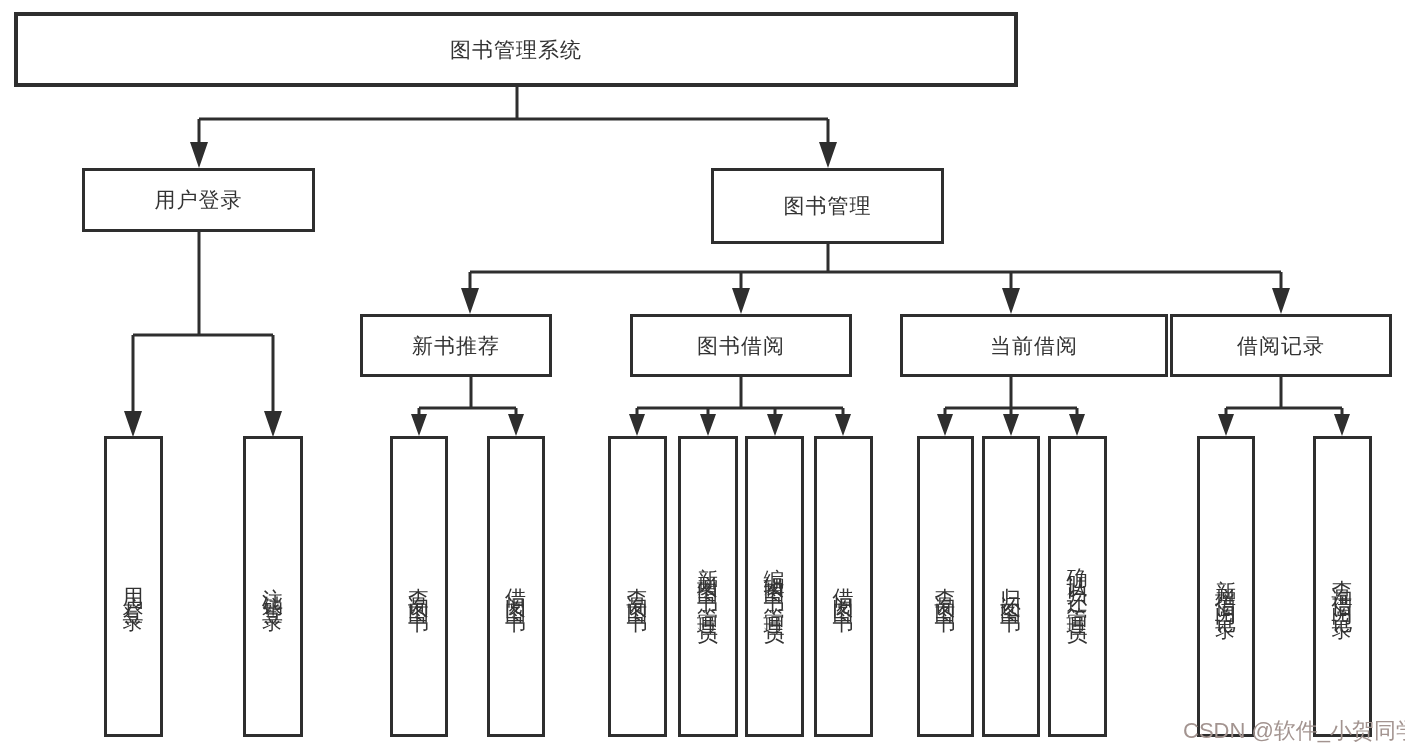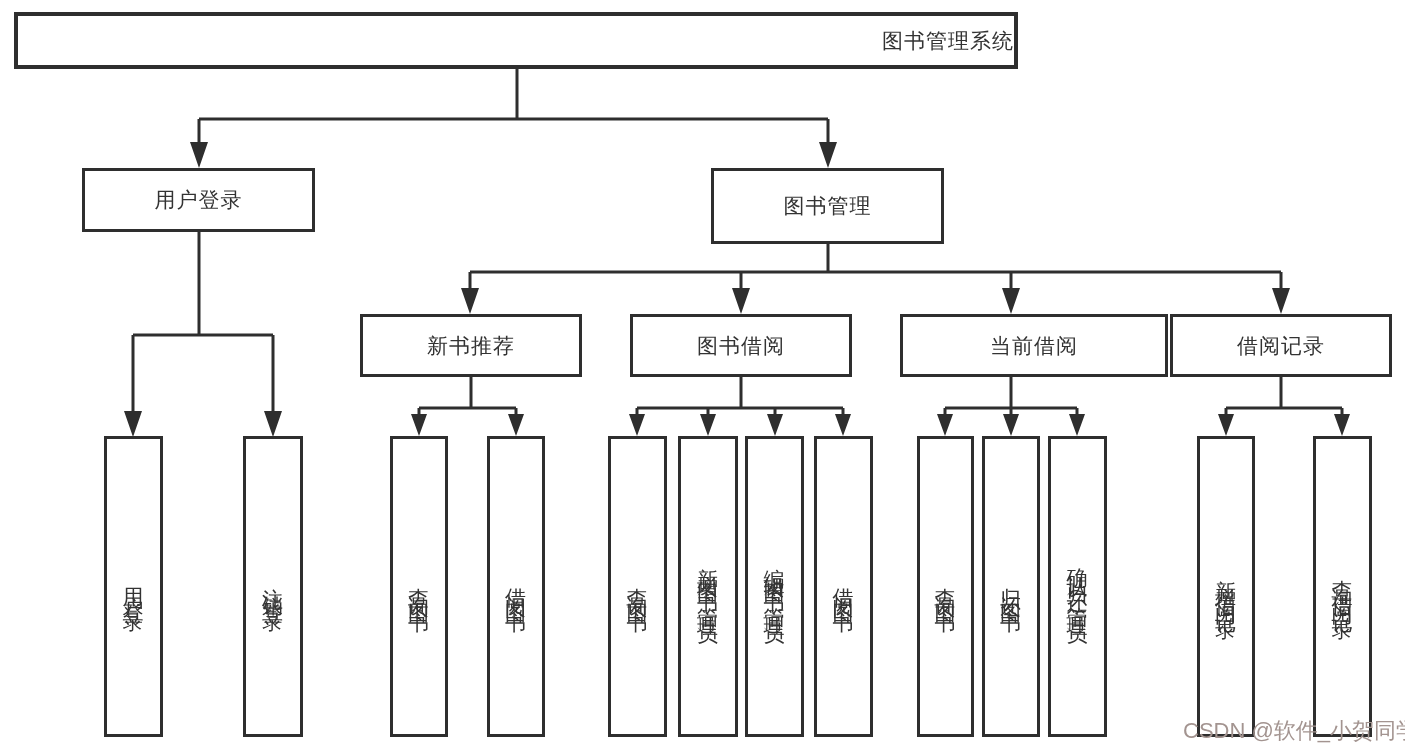--- a/index.html
+++ b/index.html
@@ -74,32 +74,32 @@
              M700 414 L716 414 L708 436 Z
              M767 414 L783 414 L775 436 Z
              M835 414 L851 414 L843 436 Z
              M937 414 L953 414 L945 436 Z
              M1003 414 L1019 414 L1011 436 Z
              M1069 414 L1085 414 L1077 436 Z
              M1218 414 L1234 414 L1226 436 Z
              M1334 414 L1350 414 L1342 436 Z"></path>
   </svg>
 
-  <div class="node node-h node-root" style="left:14px;top:12px;width:1004px;height:57px;justify-content:flex-end;">
+  <div class="node node-h node-root" style="left:14px;top:12px;width:1004px;height:75px;">
     <span>图书管理系统</span>
   </div>
 
   <div class="node node-h" style="left:82px;top:168px;width:233px;height:64px;">
     <span>用户登录</span>
   </div>
   <div class="node node-h" style="left:711px;top:168px;width:233px;height:76px;">
     <span>图书管理</span>
   </div>
 
-  <div class="node node-h" style="left:360px;top:314px;width:222px;height:63px;">
+  <div class="node node-h" style="left:360px;top:314px;width:192px;height:63px;">
     <span>新书推荐</span>
   </div>
   <div class="node node-h" style="left:630px;top:314px;width:222px;height:63px;">
     <span>图书借阅</span>
   </div>
   <div class="node node-h" style="left:900px;top:314px;width:268px;height:63px;">
     <span>当前借阅</span>
   </div>
   <div class="node node-h" style="left:1170px;top:314px;width:222px;height:63px;">
     <span>借阅记录</span>

